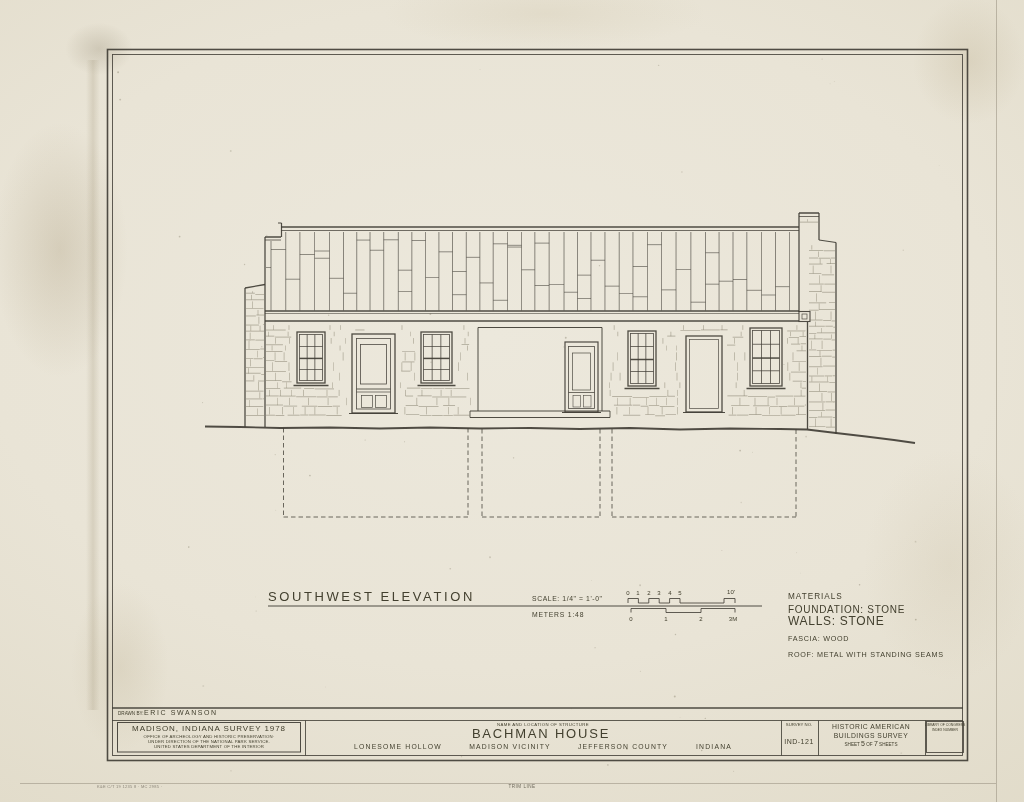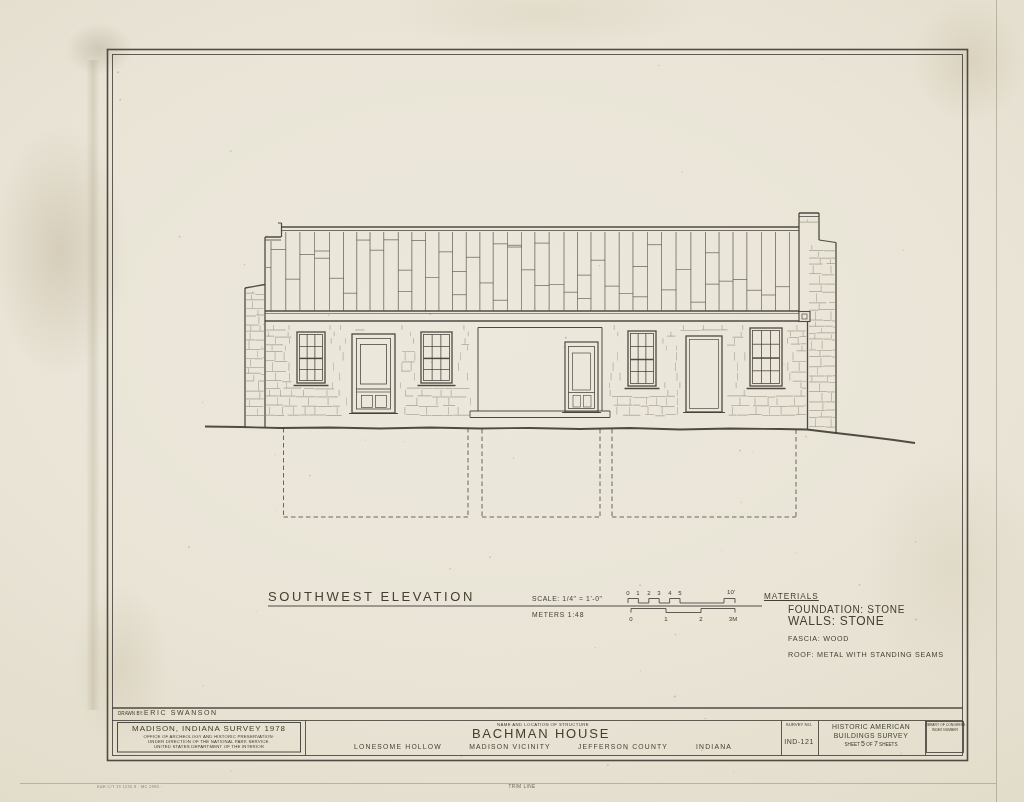--- a/index.html
+++ b/index.html
@@ -659,21 +659,21 @@
   <span class="txt ctr" style="left:649px;top:590px;font-size:6px;">2</span>
   <span class="txt ctr" style="left:659px;top:590px;font-size:6px;">3</span>
   <span class="txt ctr" style="left:670px;top:590px;font-size:6px;">4</span>
   <span class="txt ctr" style="left:680px;top:590px;font-size:6px;">5</span>
   <span class="txt ctr" style="left:731px;top:589px;font-size:6px;">10'</span>
   <span class="txt ctr" style="left:631px;top:616px;font-size:6px;">0</span>
   <span class="txt ctr" style="left:666px;top:616px;font-size:6px;">1</span>
   <span class="txt ctr" style="left:701px;top:616px;font-size:6px;">2</span>
   <span class="txt ctr" style="left:733px;top:616px;font-size:6px;">3M</span>
 
-  <div class="txt" style="left:764px;top:592px;font-size:8.2px;letter-spacing:1px;text-decoration:underline;">MATERIALS</div>
+  <div class="txt" style="left:788px;top:592px;font-size:8.2px;letter-spacing:1px;">MATERIALS</div>
   <div class="txt" style="left:788px;top:604px;font-size:10px;letter-spacing:.7px;">FOUNDATION: STONE</div>
   <div class="txt" style="left:788px;top:614px;font-size:12px;letter-spacing:.7px;">WALLS: STONE</div>
   <div class="txt" style="left:788px;top:650px;font-size:7.2px;letter-spacing:.7px;">ROOF: METAL WITH STANDING SEAMS</div>
   <div class="txt" style="left:788px;top:634px;font-size:7.2px;letter-spacing:.7px;">FASCIA: WOOD</div>
 
   <span class="txt" style="left:118px;top:711px;font-size:4.6px;">DRAWN BY:</span>
   <span class="txt" style="left:144px;top:709px;font-size:7px;letter-spacing:1.6px;">ERIC SWANSON</span>
 
   <div class="txt ctr" style="left:209px;top:723.5px;font-size:8px;letter-spacing:.9px;">MADISON, INDIANA SURVEY 1978</div>
   <div class="txt ctr" style="left:209px;top:734px;font-size:4.3px;letter-spacing:.2px;">OFFICE OF ARCHEOLOGY AND HISTORIC PRESERVATION·</div>

